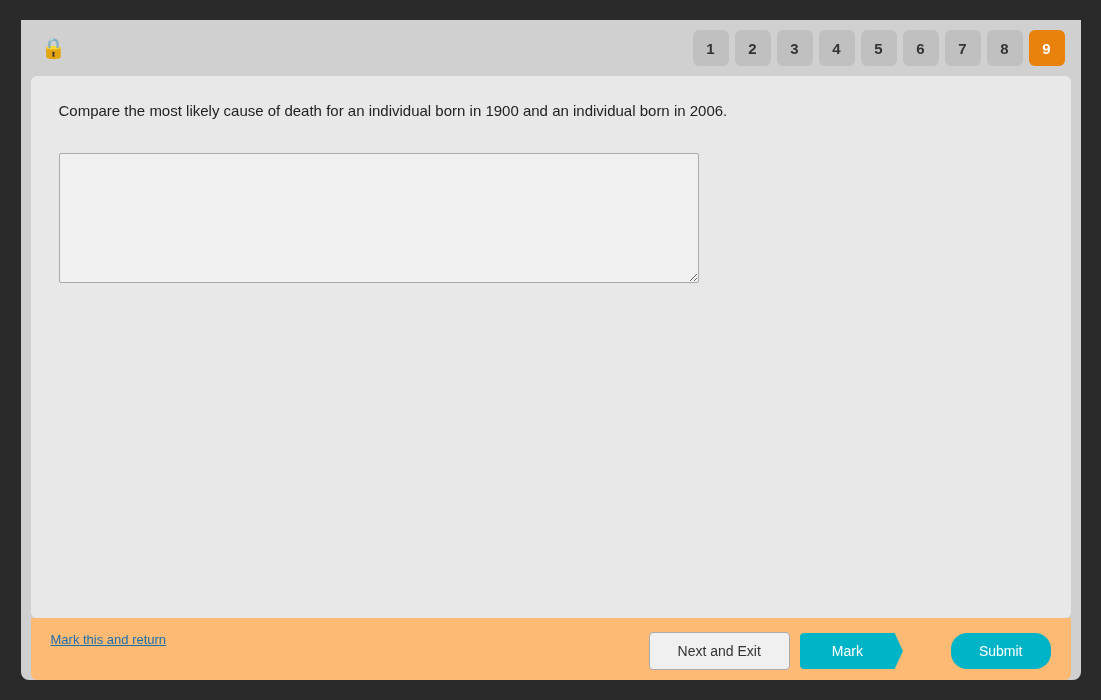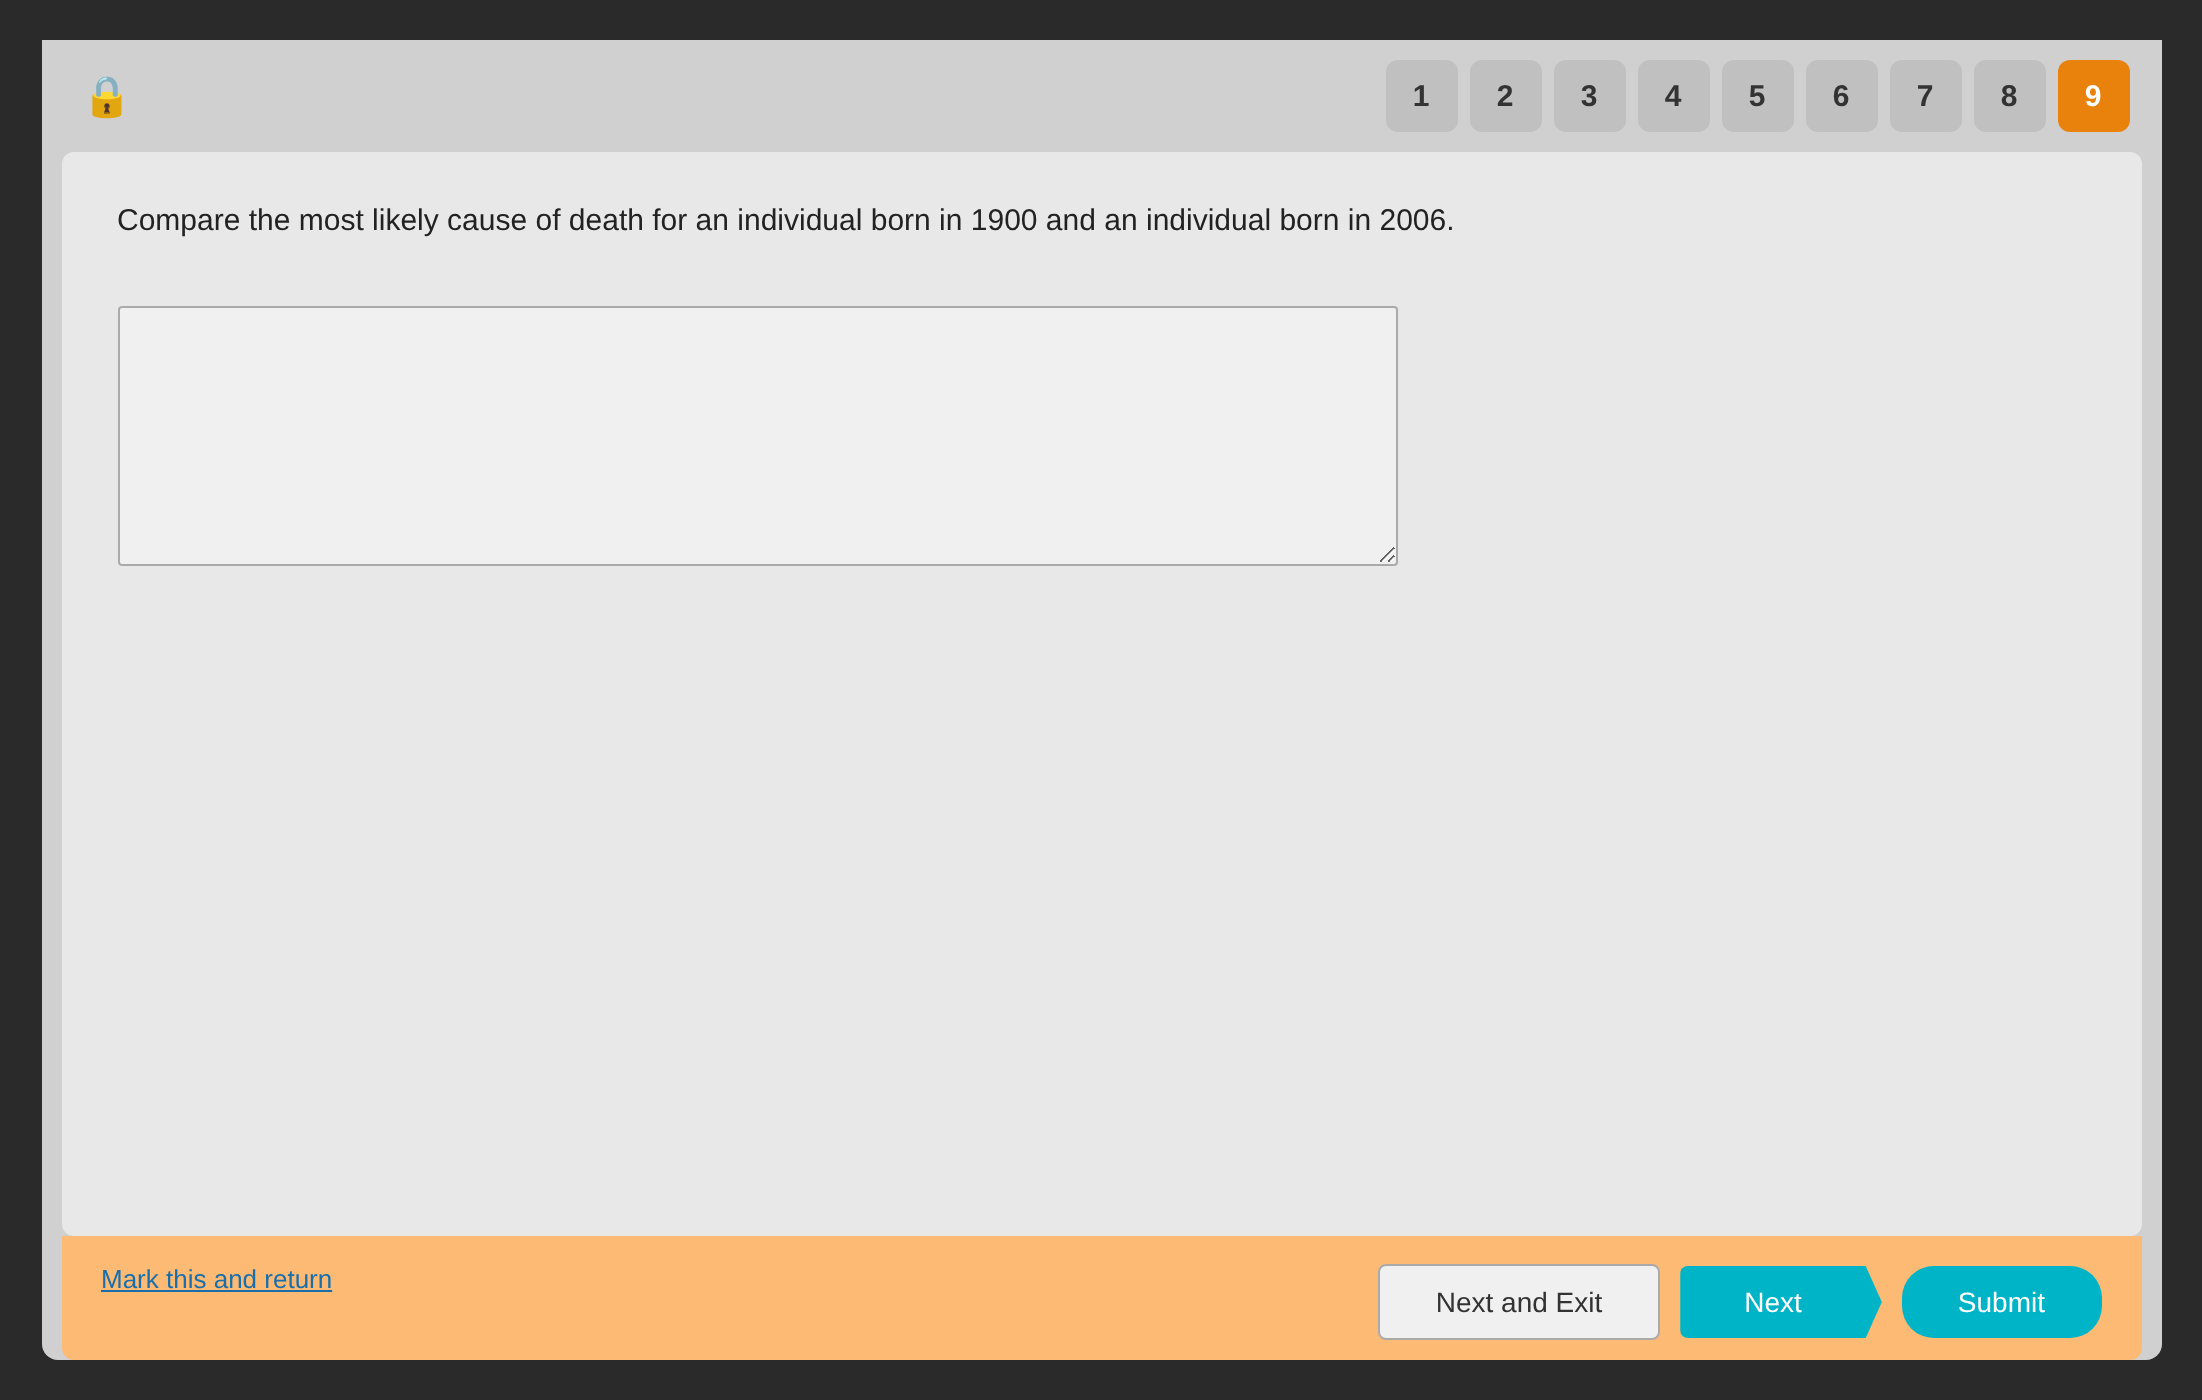--- a/index.html
+++ b/index.html
@@ -154,20 +154,21 @@
     }
 
     .btn-submit {
       padding: 10px 28px;
       background: #00b4c8;
       border: none;
       border-radius: 16px;
       font-size: 14px;
       color: white;
       cursor: pointer;
+      margin-left: 38px;
     }
   </style>
 </head>
 <body>
 
 <div class="screen">
 
   <div class="top-bar">
     <div class="lock-icon">🔒</div>
     <div class="question-nav">
@@ -185,18 +186,18 @@
 
   <div class="main-content">
     <p class="question-text">Compare the most likely cause of death for an individual born in 1900 and an individual born in 2006.</p>
     <textarea class="answer-textarea" style=""></textarea>
   </div>
 
   <div class="bottom-bar">
     <button class="mark-link">Mark this and return</button>
     <div class="bottom-buttons">
       <button class="btn-save">Next and Exit</button>
-      <button class="btn-next">Next</button>
+      <button class="btn-next">Mark</button>
       <button class="btn-submit">Submit</button>
     </div>
   </div>
 
 </div>
 
 </body></html>

